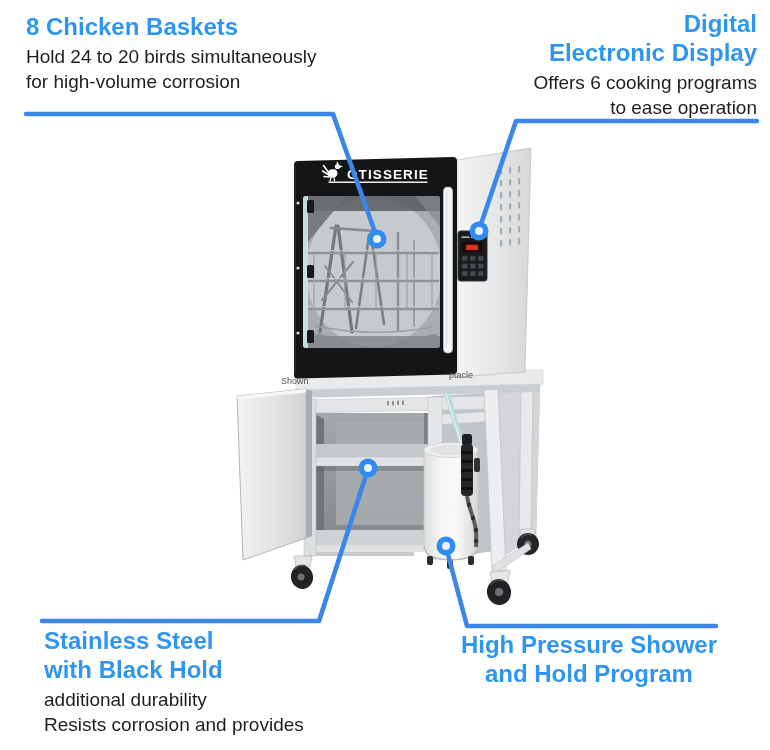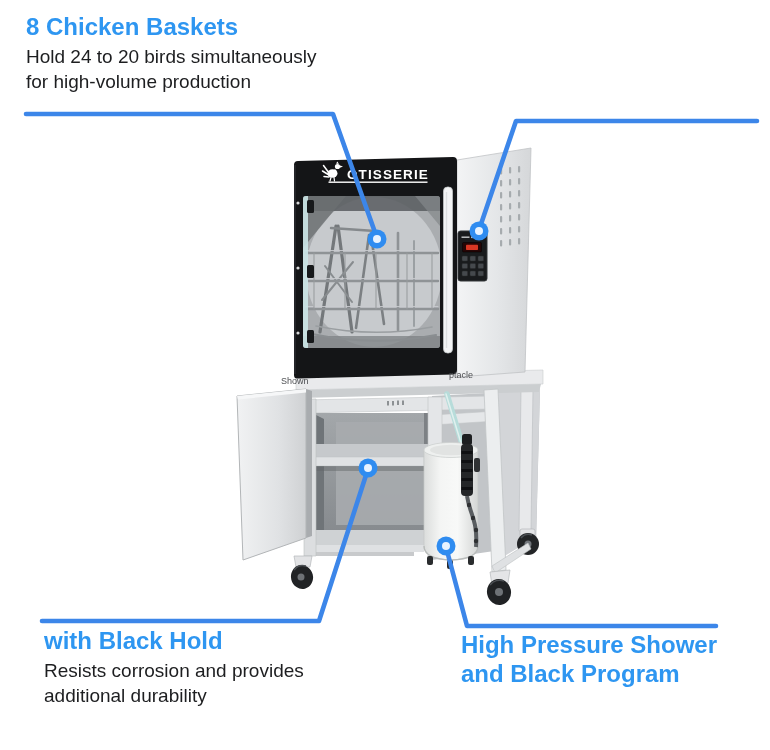--- a/index.html
+++ b/index.html
@@ -6,52 +6,63 @@
   body{width:770px;height:750px;overflow:hidden;font-family:"Liberation Sans",sans-serif;}
   .scene{position:relative;width:770px;height:750px;background:#ffffff;}
   .art{position:absolute;left:0;top:0;width:770px;height:750px;}
   .callout{position:absolute;z-index:5;}
   .callout h2{margin:0 0 3px 0;font-size:24px;line-height:29px;font-weight:700;color:#2e96f1;letter-spacing:0;}
   .callout p{margin:0;font-size:19px;line-height:25px;color:#1d1e20;font-weight:400;}
   .callout .line{display:block;}
   .tl{left:26px;top:12px;text-align:left;}
   .tr{top:9px;right:13px;text-align:right;}
   .bl{left:44px;top:626px;text-align:left;}
-  .br{top:630px;right:53px;text-align:left;}
+  .br{top:630px;right:53px;text-align:center;}
 </style>
 </head>
 <body>
 
 <div class="scene">
 
   <div class="callout tl">
     <h2>
       <div>8 Chicken Baskets</div>
     </h2>
     <p>
       <span class="line">Hold 24 to 20 birds simultaneously</span>
-      <span class="line">for high-volume production</span>
+      <span class="line">for high-volume corrosion</span>
     </p>
   </div>
 
+  <div class="callout tr">
+    <h2>
+      <div>Digital</div>
+      <div>Electronic Display</div>
+    </h2>
+    <p>
+      <span class="line">Offers 6 cooking programs</span>
+      <span class="line">to ease operation</span>
+    </p>
+  </div>
 
   <div class="callout bl">
     <h2>
+      <div>Stainless Steel</div>
       <div>with Black Hold</div>
     </h2>
     <p>
+      <span class="line">additional durability</span>
       <span class="line">Resists corrosion and provides</span>
-      <span class="line">additional durability</span>
     </p>
   </div>
 
   <div class="callout br">
     <h2>
       <div>High Pressure Shower</div>
-      <div>and Black Program</div>
+      <div>and Hold Program</div>
     </h2>
   </div>
 
   <svg class="art" viewBox="0 0 770 750">
     <defs>
       <linearGradient id="gSide" x1="0" y1="0" x2="1" y2="0">
         <stop offset="0" stop-color="#f3f4f5"></stop>
           <stop offset="0.55" stop-color="#e4e6e8"></stop>
           <stop offset="1" stop-color="#d5d7d9"></stop>
       </linearGradient>

